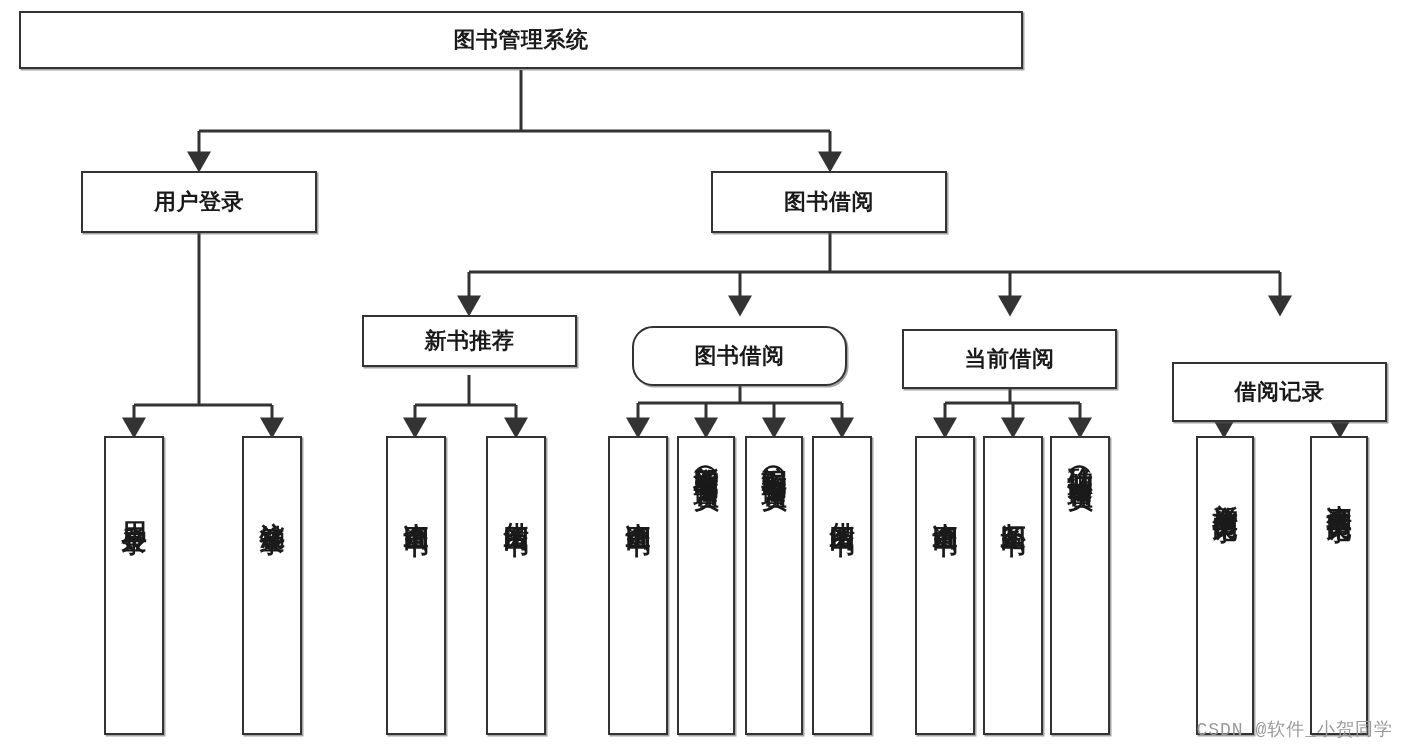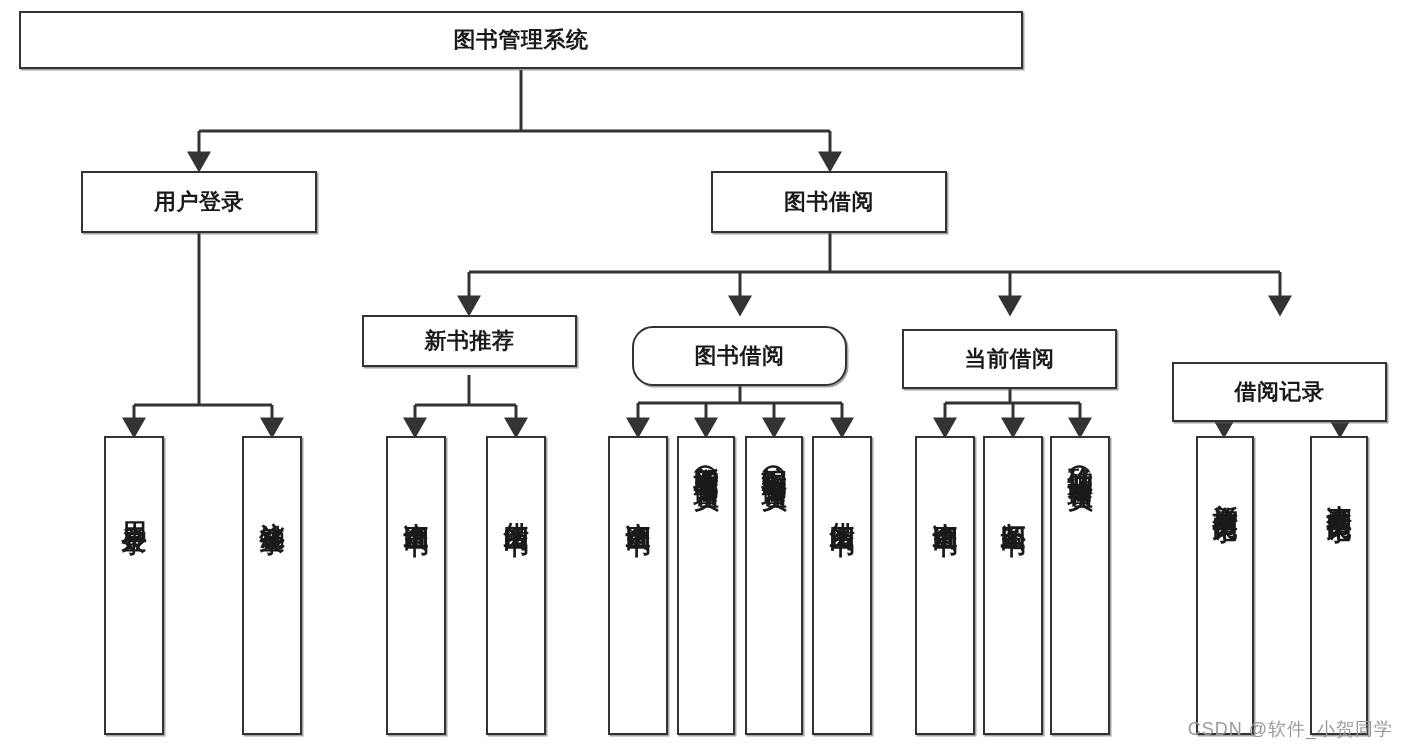--- a/index.html
+++ b/index.html
@@ -68,20 +68,21 @@
     margin-top: 56px;
   }
   #watermark {
     position: absolute;
     right: 12px;
     bottom: 6px;
     font-size: 18px;
     color: #9a9a9a;
     letter-spacing: 1px;
     white-space: nowrap;
+    font-family: Liberation Mono, monospace;
   }
 </style>
 </head>
 <body>
 
 <div id="canvas">
 
   <svg id="edges" viewBox="0 0 1405 747" xmlns="http://www.w3.org/2000/svg">
     <defs>
       <marker id="arrow" markerWidth="10" markerHeight="10" refX="3.2" refY="4" orient="auto" markerUnits="strokeWidth">

